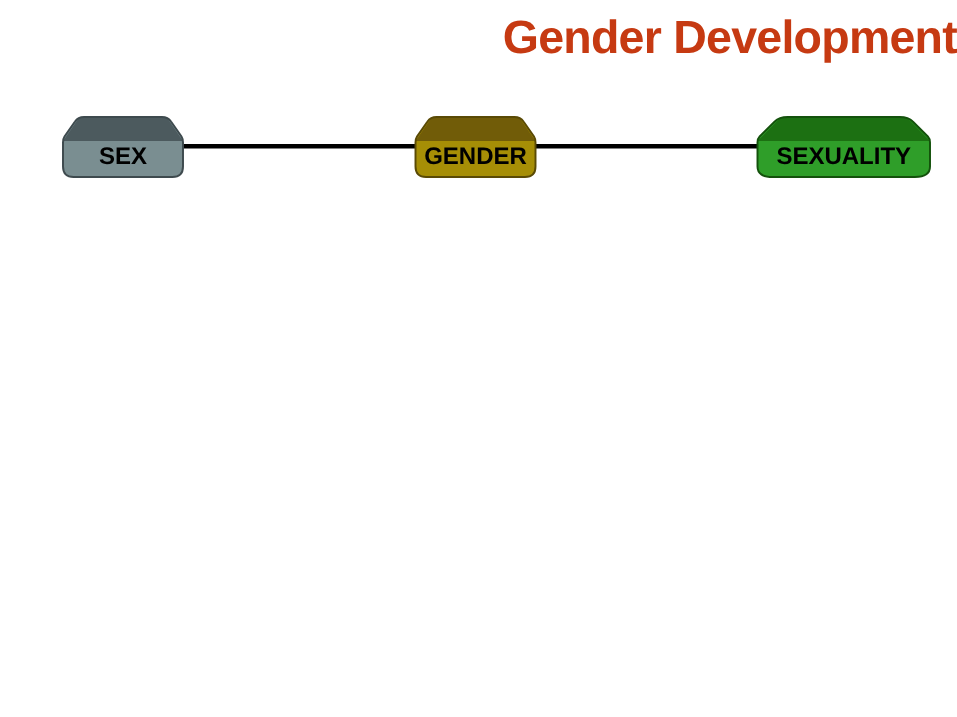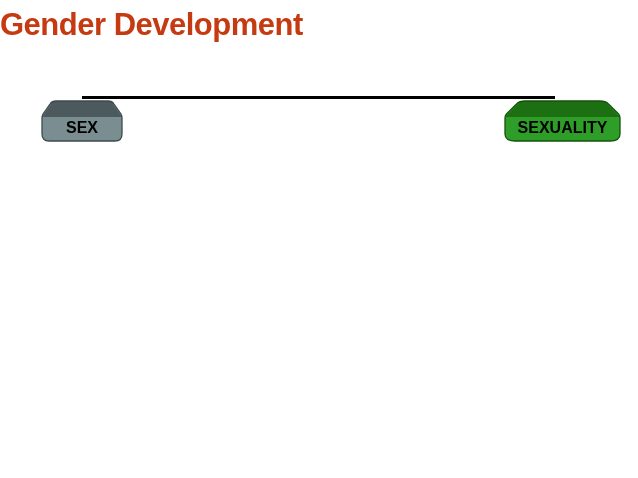--- a/index.html
+++ b/index.html
@@ -10,42 +10,41 @@
     background: #ffffff;
     overflow: hidden;
     font-family: "Liberation Sans", sans-serif;
   }
   .title {
     position: absolute;
     top: 7px;
     left: 0;
     right: 0;
     margin: 0;
-    text-align: left;
+    text-align: right;
     font-size: 31px;
     line-height: 1.15;
     font-weight: bold;
     letter-spacing: -0.5px;
     color: #C63A12;
   }
   .connector {
     position: absolute;
     left: 82px;
     top: 96px;
     width: 473px;
     height: 3px;
     background: #000000;
     z-index: 1;
   }
   .node {
     position: absolute;
     top: 78px;
     height: 40px;
     z-index: 2;
-    margin-top: 23px;
   }
   .node-sex       { left: 42px;  width: 80px;  }
   .node-gender    { left: 277px; width: 80px;  }
   .node-sexuality { left: 505px; width: 115px; }
   .node svg {
     position: absolute;
     left: 0; top: 0;
     width: 100%; height: 100%;
     display: block;
     overflow: visible;
@@ -83,20 +82,35 @@
       </defs>
       <g clip-path="url(#clip-sex)">
         <rect x="0" y="0" width="80" height="40" fill="#7A8E91"></rect>
         <polygon points="11,0 69,0 80,16 0,16" fill="#4C5A5E"></polygon>
       </g>
       <path class="outline" vector-effect="non-scaling-stroke" d="M14 0 L66 0 Q70 0 72 3 L79 13 Q80 14.5 80 17 L80 33 Q80 40 73 40 L7 40 Q0 40 0 33 L0 17 Q0 14.5 1 13 L8 3 Q10 0 14 0 Z" stroke="#3E4A4E"></path>
     </svg>
     <span class="node-label">SEX</span>
   </div>
 
+  <div class="node node-gender">
+    <svg viewBox="0 0 80 40" preserveAspectRatio="none">
+      <defs>
+        <clipPath id="clip-gender">
+          <path d="M14 0 L66 0 Q70 0 72 3 L79 13 Q80 14.5 80 17 L80 33 Q80 40 73 40 L7 40 Q0 40 0 33 L0 17 Q0 14.5 1 13 L8 3 Q10 0 14 0 Z"></path>
+        </clipPath>
+      </defs>
+      <g clip-path="url(#clip-gender)">
+        <rect x="0" y="0" width="80" height="40" fill="#A68E06"></rect>
+        <polygon points="11,0 69,0 80,16 0,16" fill="#715C08"></polygon>
+      </g>
+      <path class="outline" vector-effect="non-scaling-stroke" d="M14 0 L66 0 Q70 0 72 3 L79 13 Q80 14.5 80 17 L80 33 Q80 40 73 40 L7 40 Q0 40 0 33 L0 17 Q0 14.5 1 13 L8 3 Q10 0 14 0 Z" stroke="#5A4A05"></path>
+    </svg>
+    <span class="node-label">GENDER</span>
+  </div>
 
   <div class="node node-sexuality">
     <svg viewBox="0 0 80 40" preserveAspectRatio="none">
       <defs>
         <clipPath id="clip-sexuality">
           <path d="M14 0 L66 0 Q70 0 72 3 L79 13 Q80 14.5 80 17 L80 33 Q80 40 73 40 L7 40 Q0 40 0 33 L0 17 Q0 14.5 1 13 L8 3 Q10 0 14 0 Z"></path>
         </clipPath>
       </defs>
       <g clip-path="url(#clip-sexuality)">
         <rect x="0" y="0" width="80" height="40" fill="#2F9E29"></rect>

